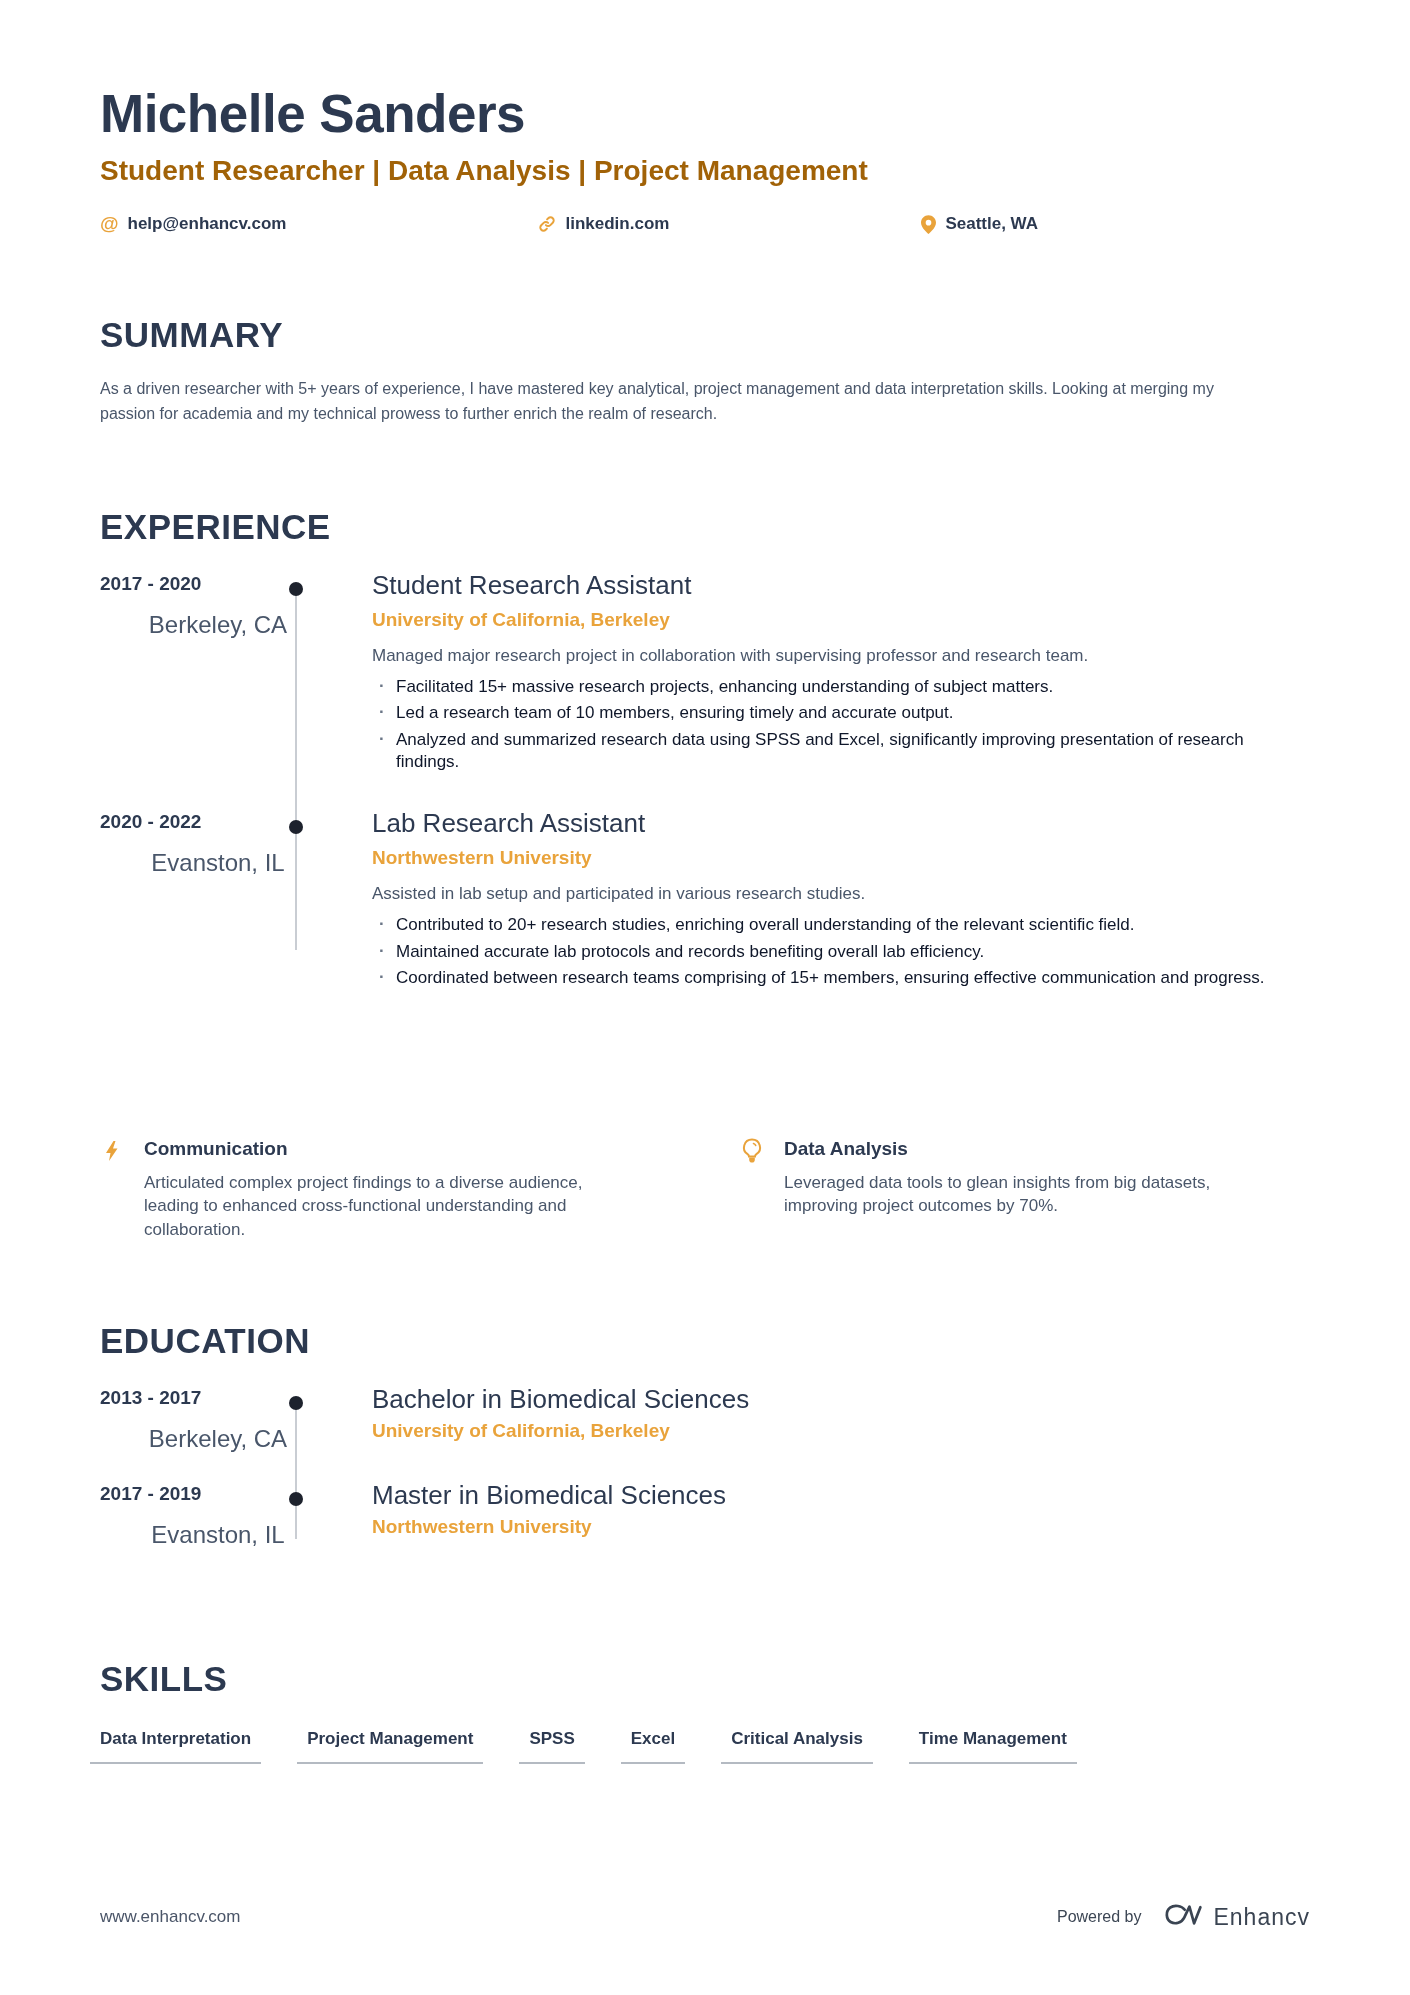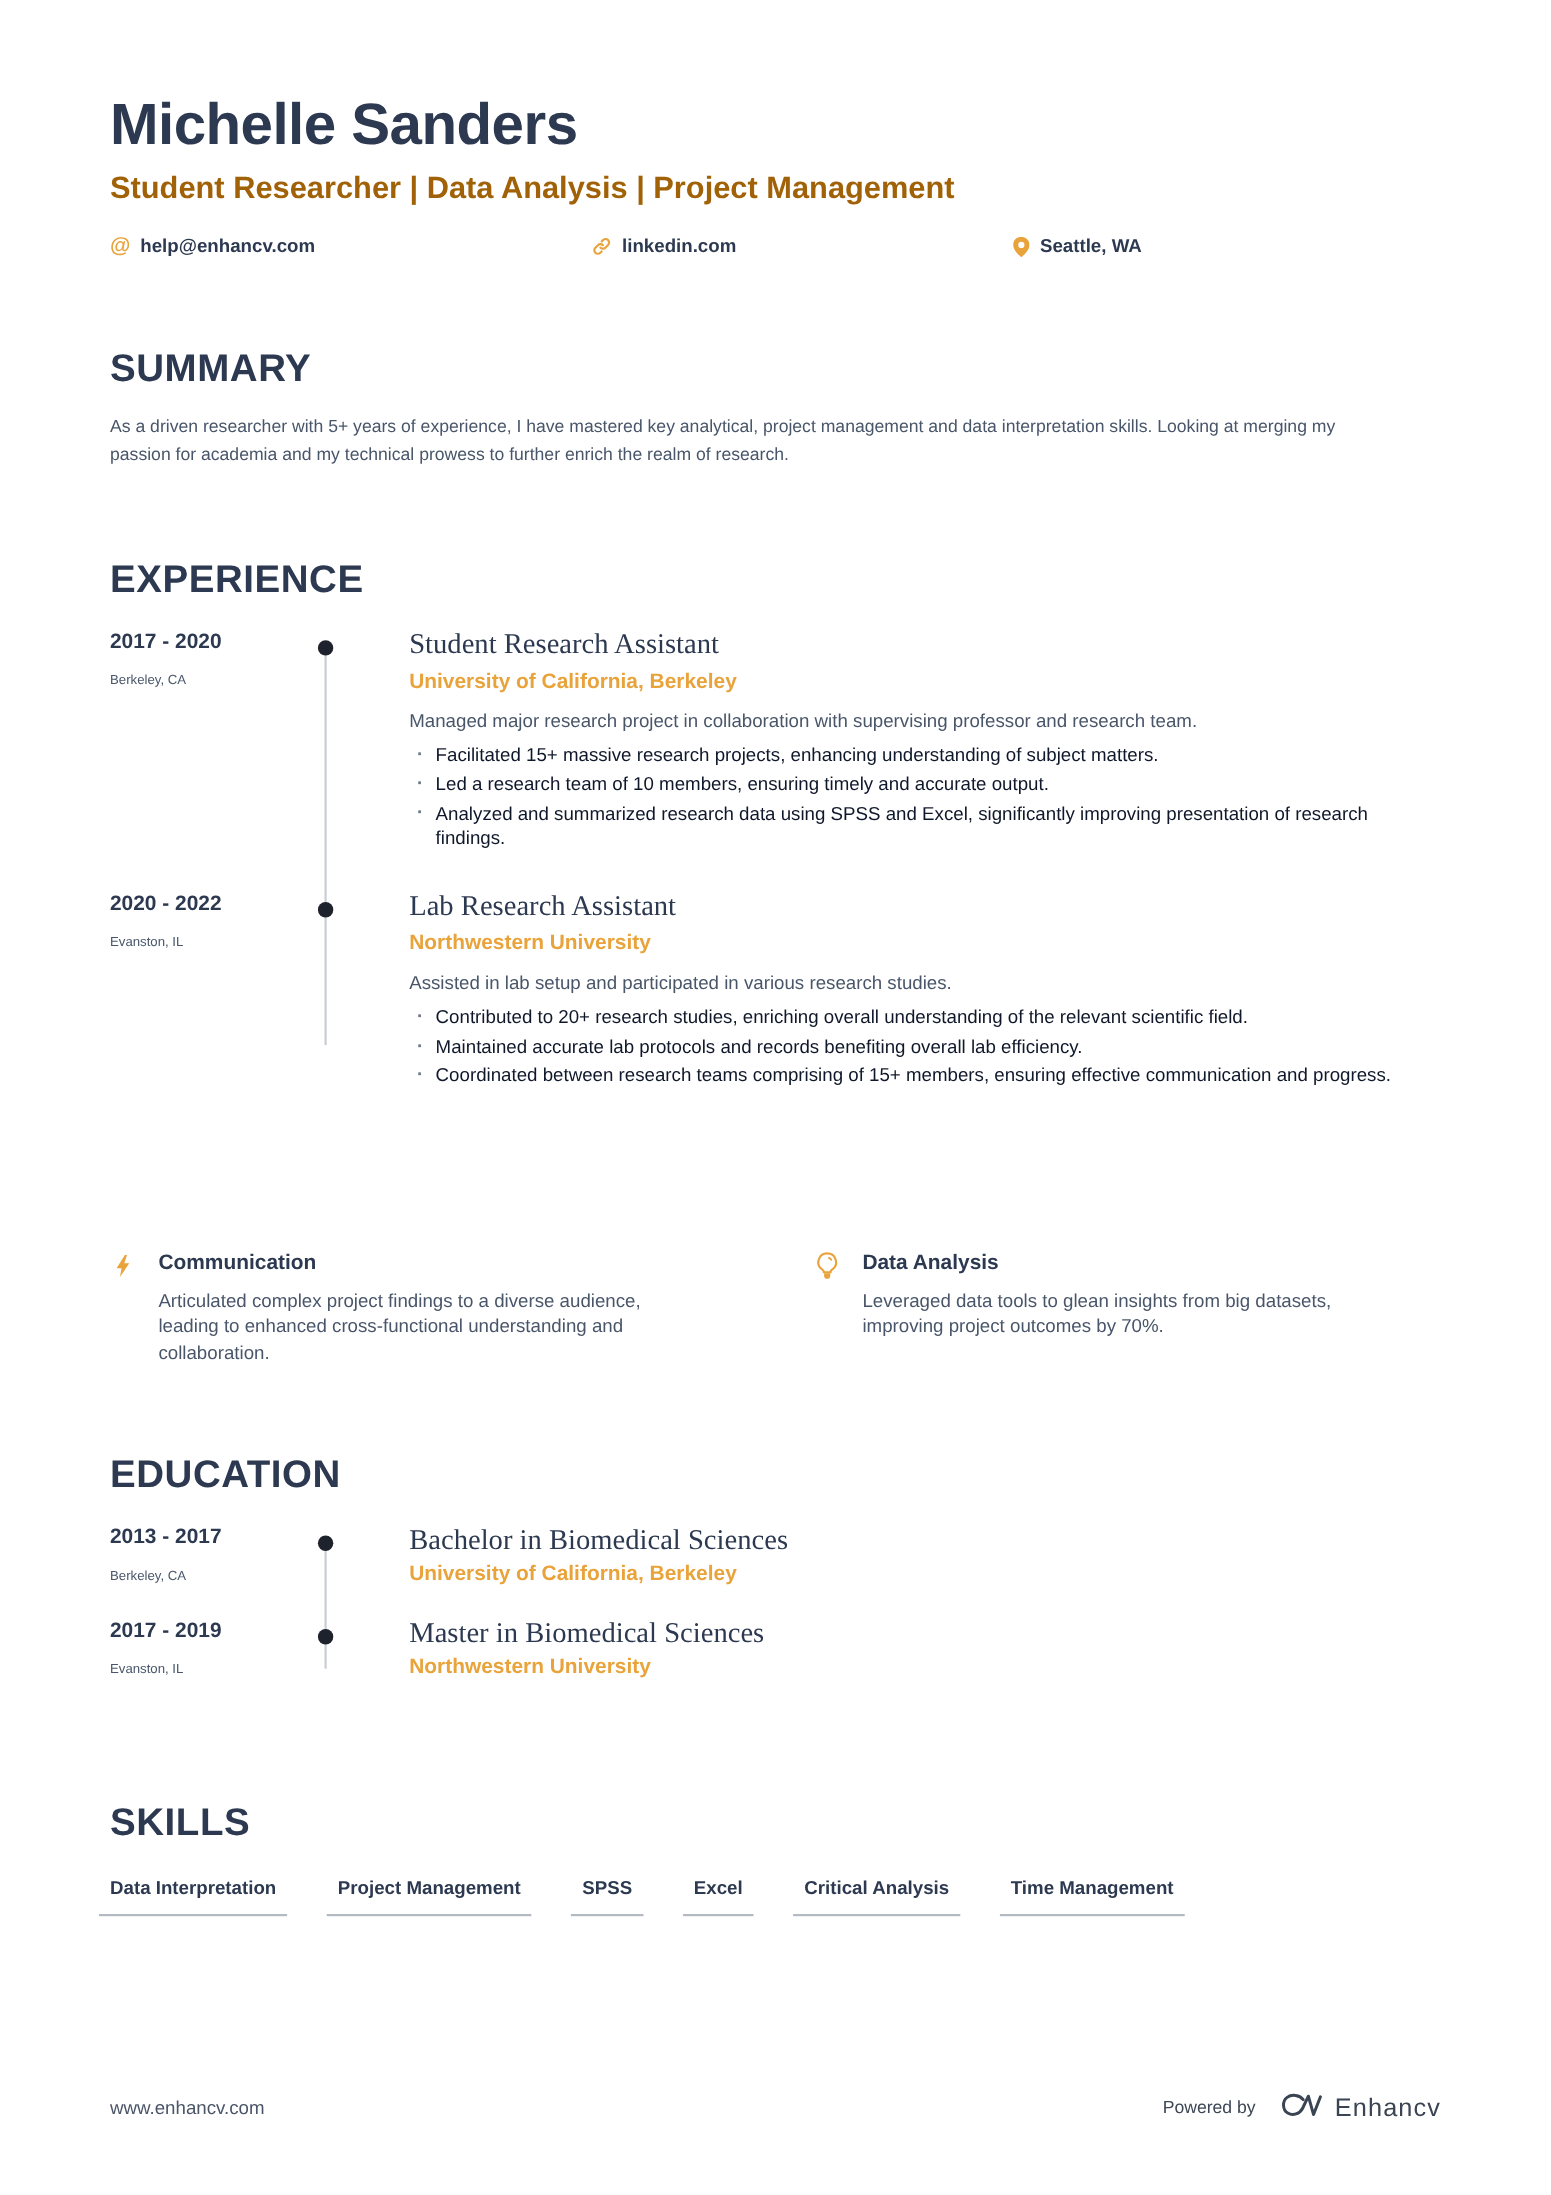--- a/index.html
+++ b/index.html
@@ -33,22 +33,22 @@
   .entries.exp .tl-line { top:18px; bottom:78px; }
   .entries.edu .tl-line { top:16px; bottom:40px; }
   .entry { position:relative; display:grid; grid-template-columns:236px 1fr;gap:36px; }
   .entry .tl-dot { position:absolute; left:196px; top:9px; width:14px; height:14px; border-radius:50%;
                    background:#1d222d; transform:translateX(-50%); }
   .entry + .entry { margin-top:0; }
   .exp .entry { padding-bottom:38px; }
   .edu .entry { padding-bottom:30px; }
 
   .entry-dates { font-size:19px; font-weight:700; color:#2c3950; }
-  .entry-location { margin-top:16px; font-size:12px; color:#49566a; }
-  .entry-title { font-size:26px; font-weight:400; color:#2c3950; line-height:1.15; margin-top:-2px;font-family:Liberation Serif, serif; }
+  .entry-location { margin-top:16px; font-size:24px; color:#49566a;text-align:center; }
+  .entry-title { font-size:26px; font-weight:400; color:#2c3950; line-height:1.15; margin-top:-2px; }
   .entry-company { font-size:19px; font-weight:700; color:#e9a33b; margin-top:8px; }
   .entry-desc { font-size:17px; color:#49566a; margin-top:14px; line-height:1.35; }
   .entry-bullets { list-style:none; margin-top:8px; }
   .entry-bullets li { position:relative; padding-left:24px; font-size:17px; line-height:1.32; margin-top:4px; color:#0f172a; }
   .entry-bullets li::before { content:"·"; position:absolute; left:7px; top:-1px; color:#6b7687; font-weight:700; }
 
   
   .strengths-grid { margin-top:28px; display:grid; grid-template-columns:1fr 1fr; column-gap:70px; row-gap:40px; }
   .strength-item { display:grid; grid-template-columns:44px 1fr; }
   .strength-icon { color:#e9a33b; padding-top:1px; }

